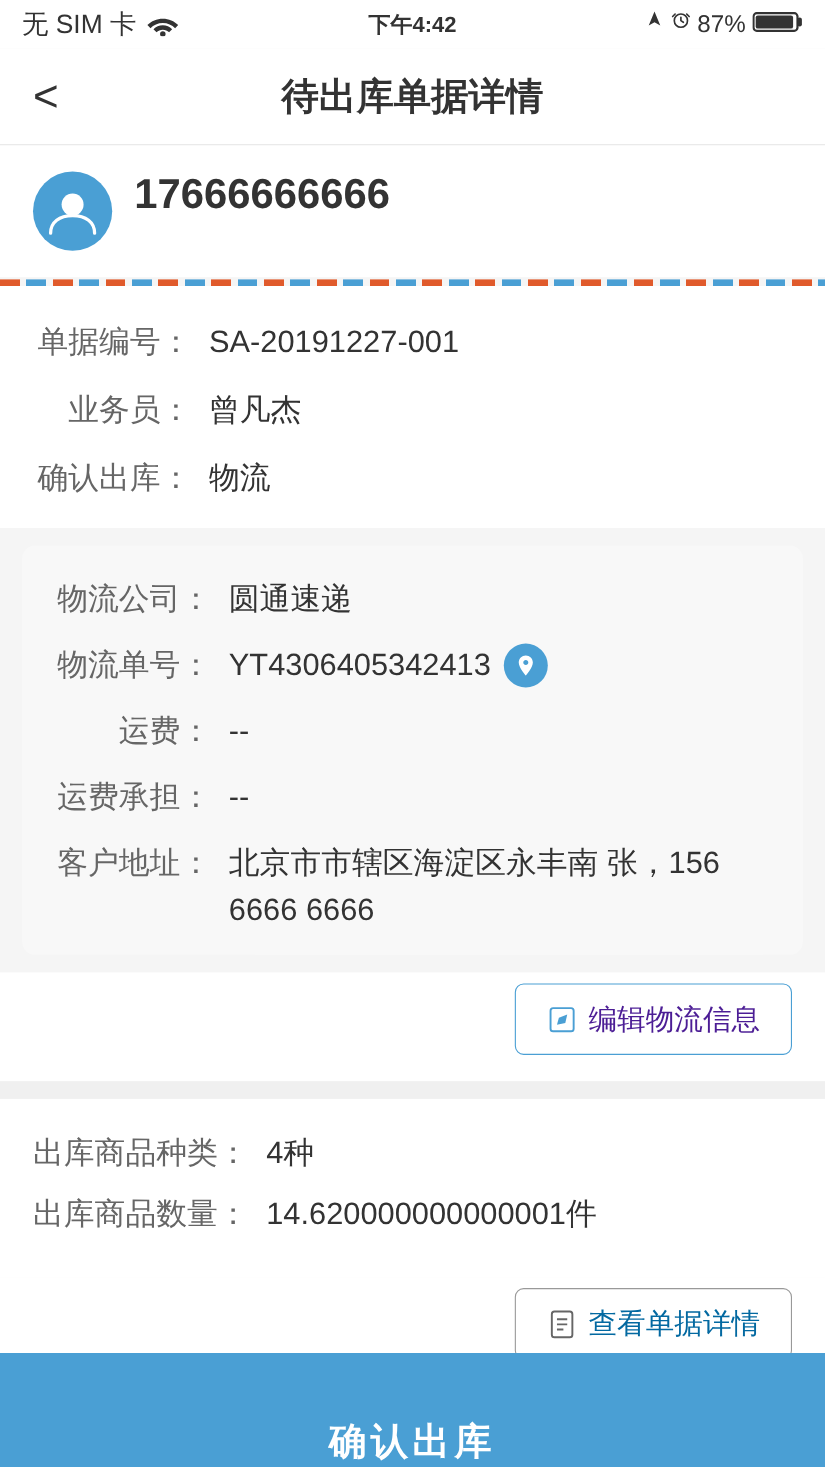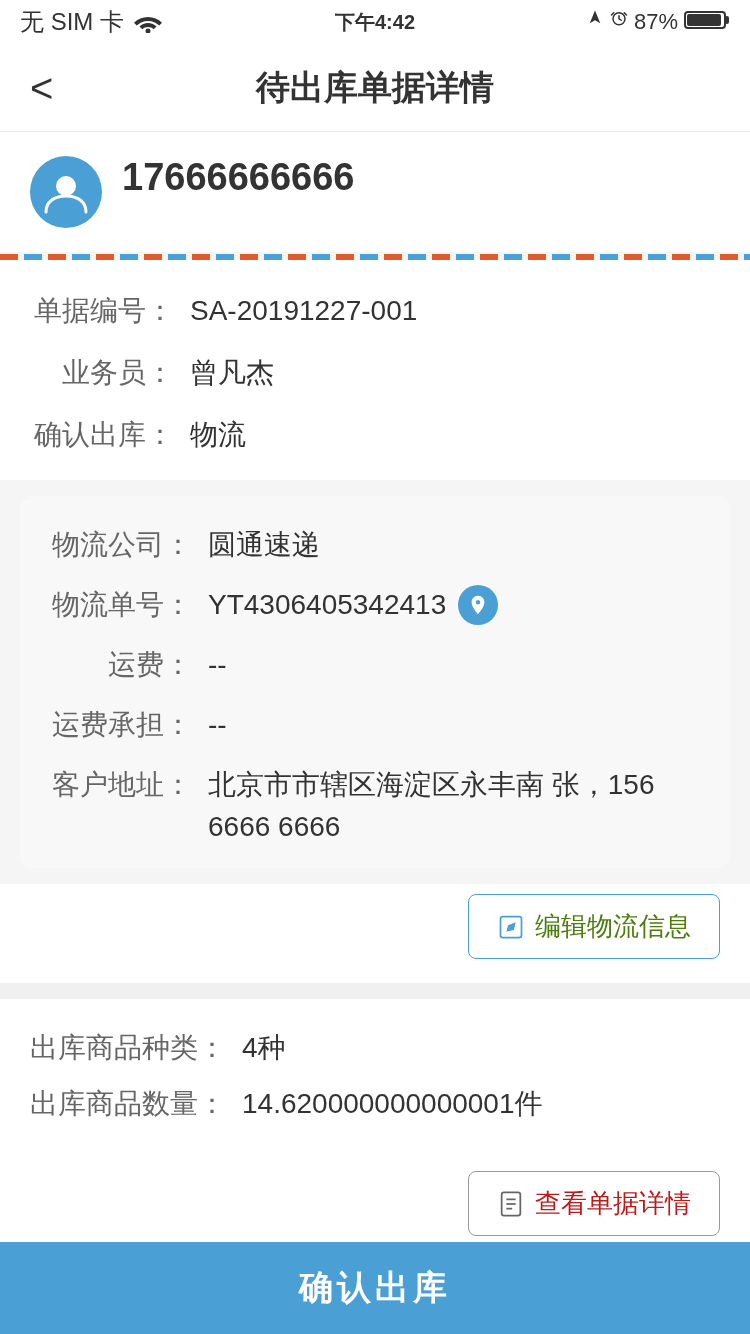--- a/index.html
+++ b/index.html
@@ -168,21 +168,21 @@
     .edit-btn-row {
       display: flex;
       justify-content: flex-end;
       padding: 10px 30px 24px;
       background: #fff;
     }
     .edit-btn {
       border: 1.5px solid #4a9fd4;
       border-radius: 8px;
       padding: 14px 28px;
-      color: #4d7c0f;
+      color: #4c1d95;
       font-size: 26px;
       display: flex;
       align-items: center;
       gap: 10px;
       background: #fff;
       cursor: pointer;
     }
 
     
     .section-divider {
@@ -213,39 +213,39 @@
     .view-detail-row {
       display: flex;
       justify-content: flex-end;
       padding: 10px 30px 24px;
       background: #fff;
     }
     .view-detail-btn {
       border: 1.5px solid #999;
       border-radius: 8px;
       padding: 14px 28px;
-      color: #b91c1c;
+      color: #0369a1;
       font-size: 26px;
       display: flex;
       align-items: center;
       gap: 10px;
       background: #fff;
       cursor: pointer;
     }
 
     
     .confirm-btn-wrap {
       position: fixed;
       bottom: 0;
       left: 0;
       width: 750px;
       background: #4a9fd4;
-      height: 92px;
-      display: flex;
-      align-items: center;
+      height: 104px;
+      display: flex;
+      align-items: flex-end;
       justify-content: center;
       cursor: pointer;
     }
     .confirm-btn-text {
       color: #fff;
       font-size: 34px;
       font-weight: 600;
       letter-spacing: 4px;
     }
 

